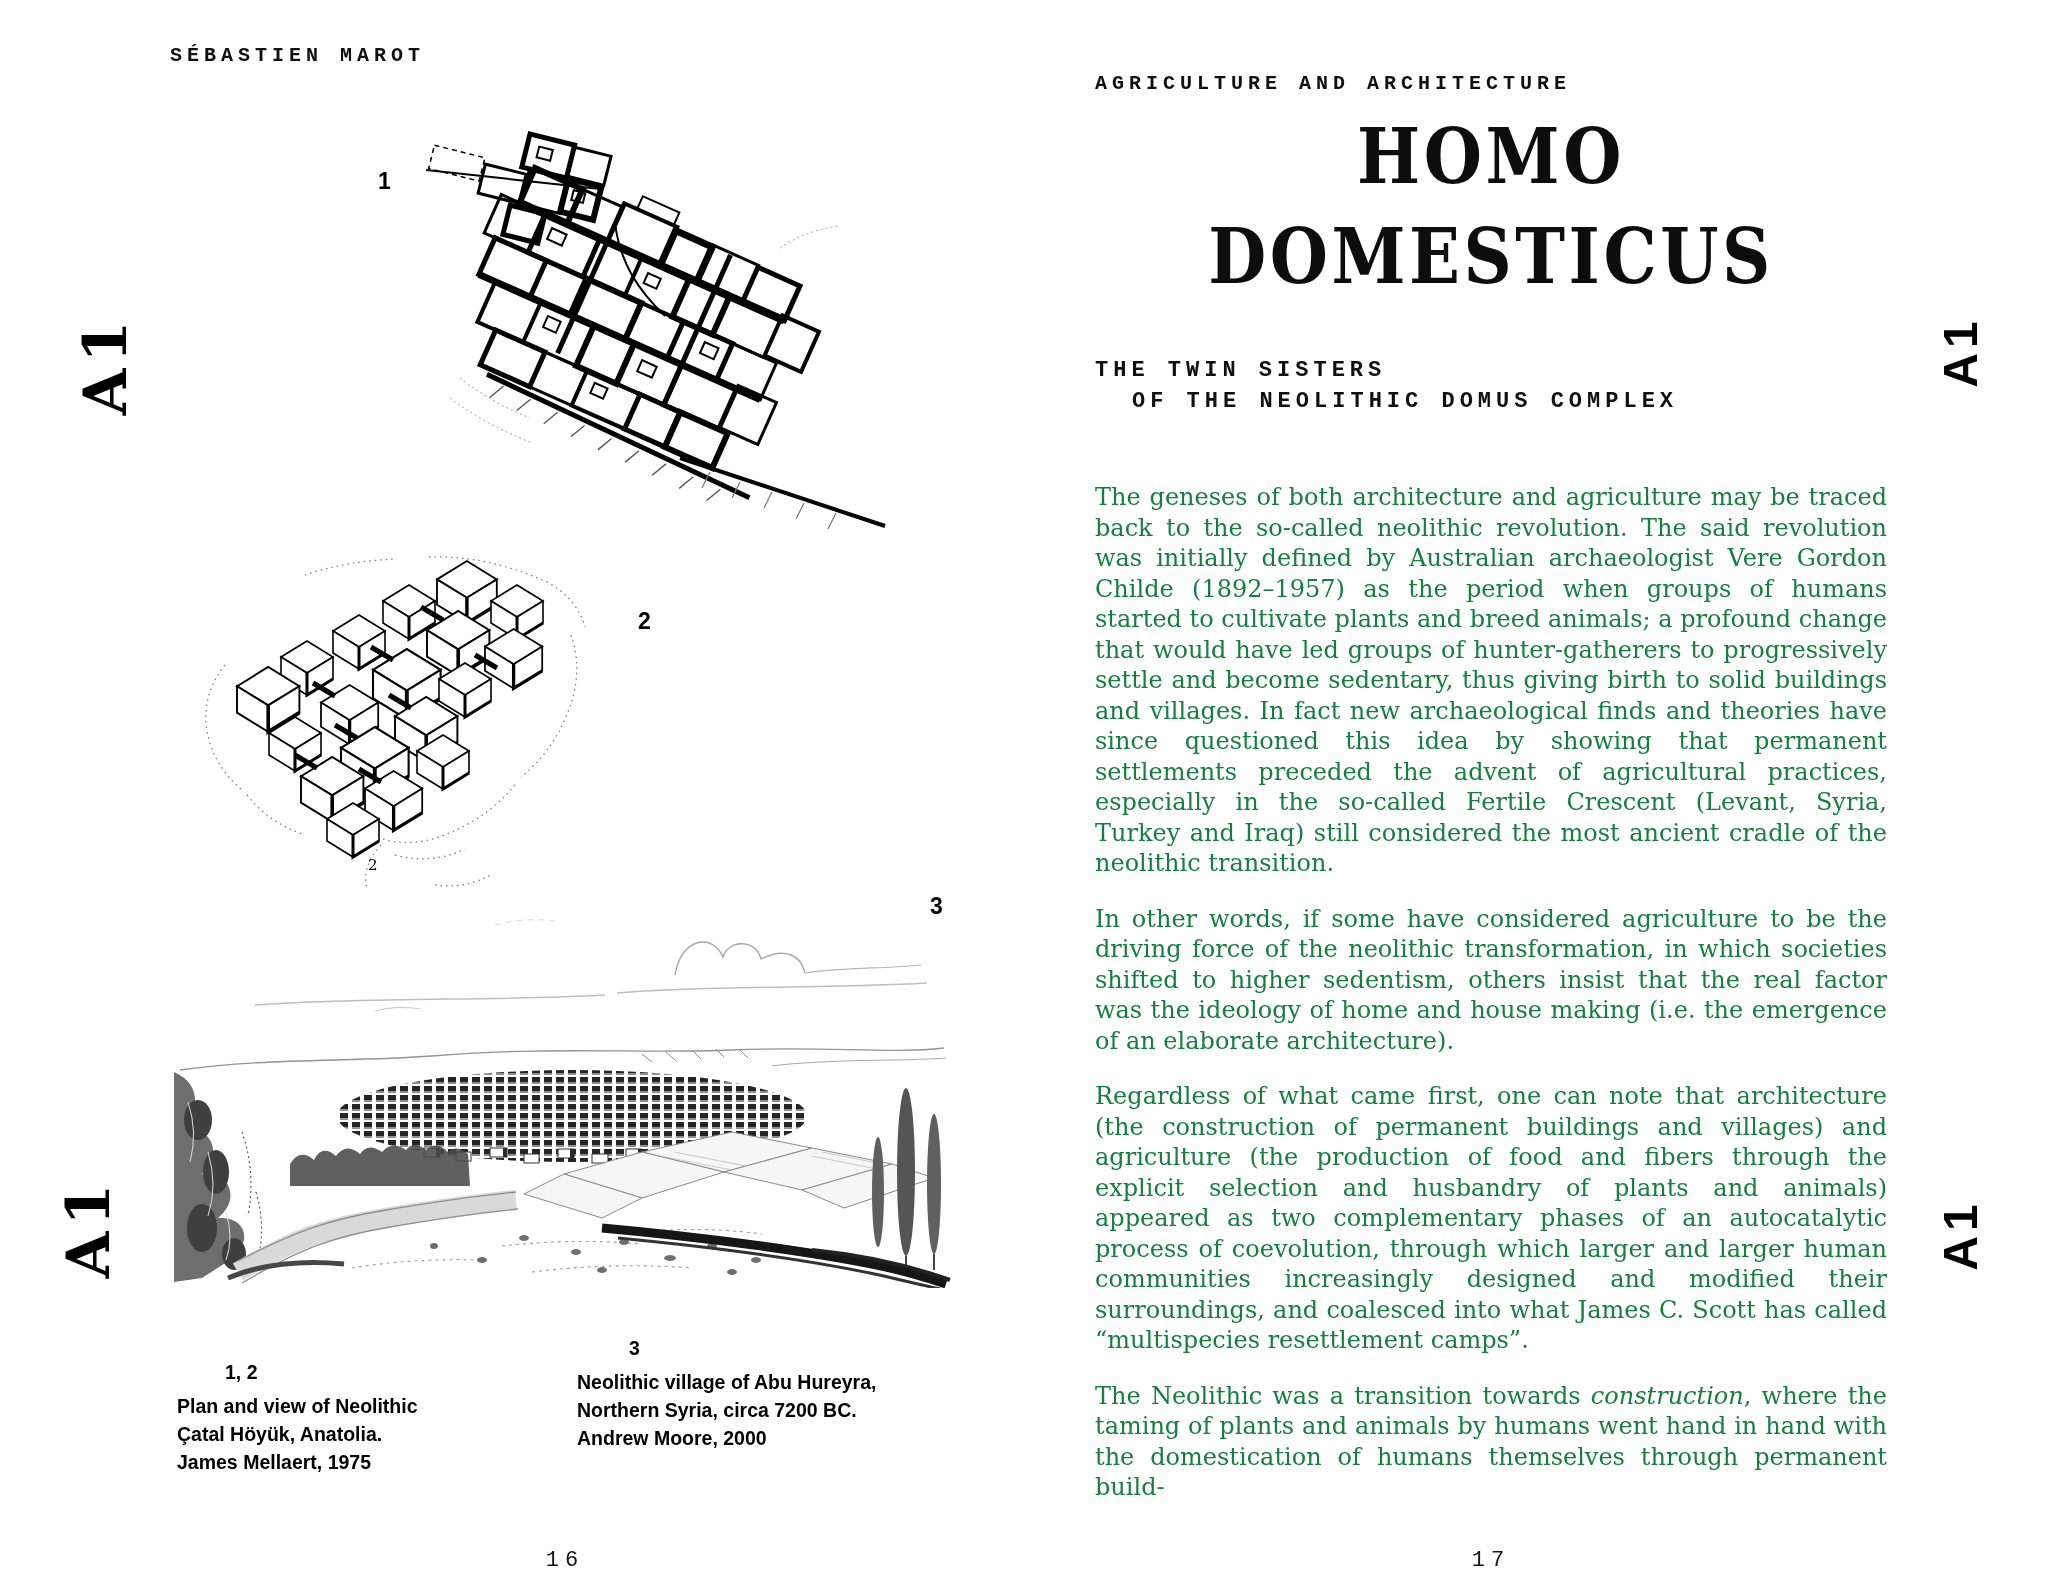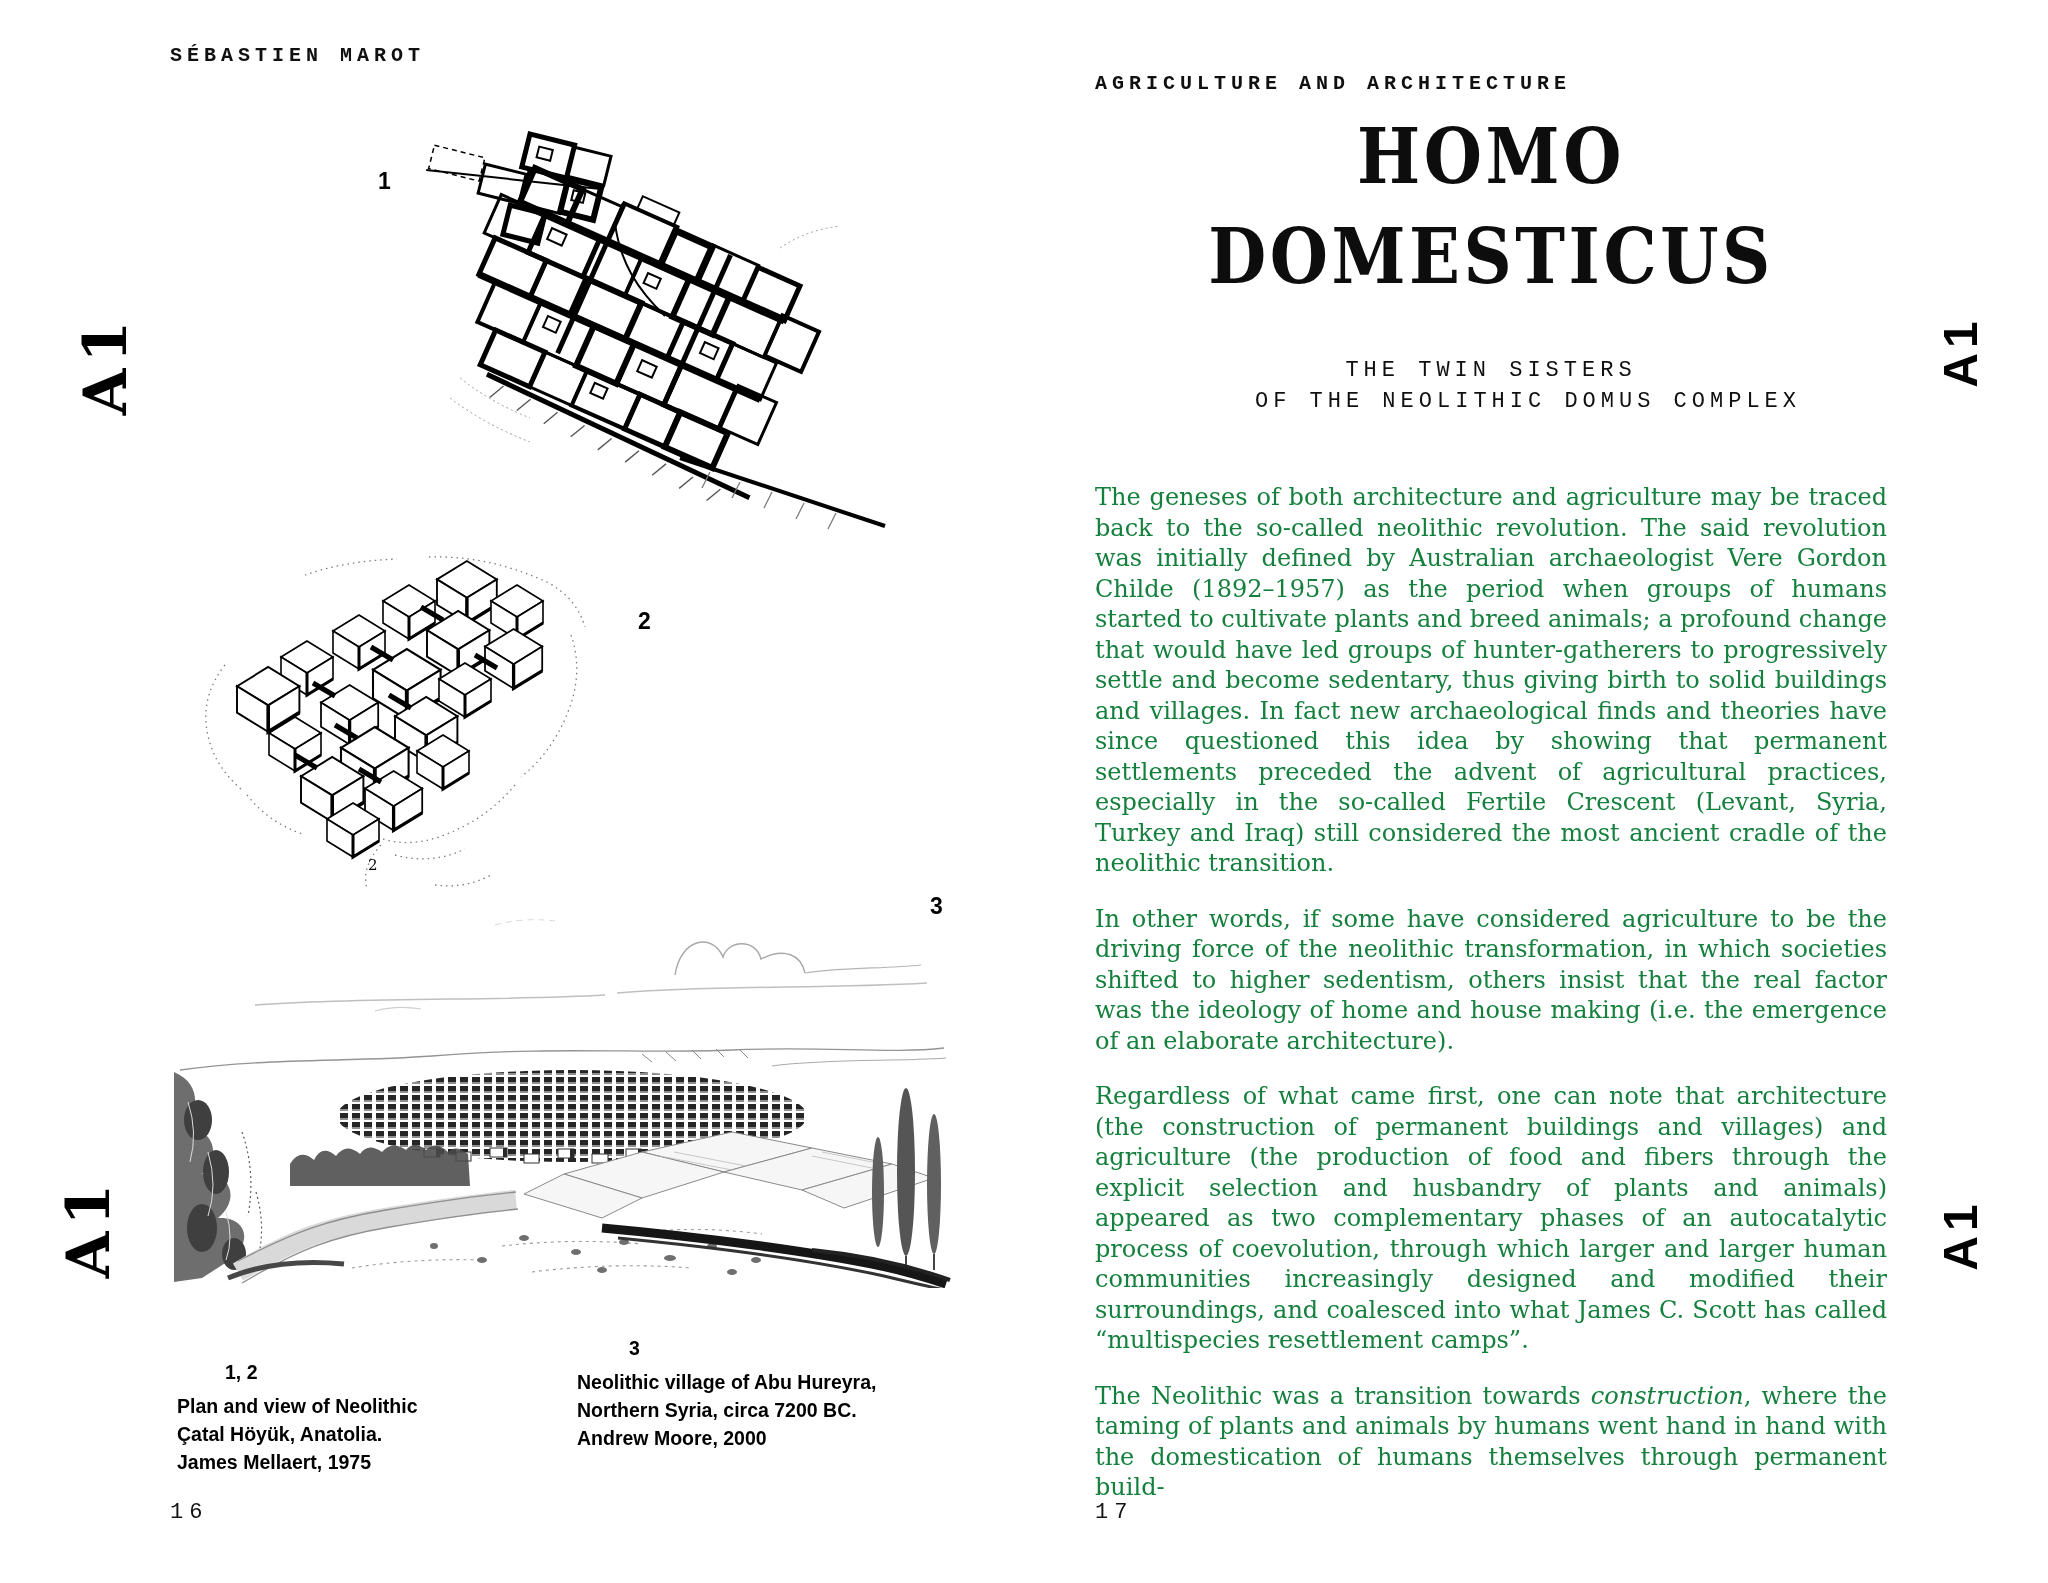--- a/index.html
+++ b/index.html
@@ -6,39 +6,39 @@
   .spread{position:relative;width:2048px;height:1583px;background:#ffffff;overflow:hidden;
           font-family:"DejaVu Serif",serif;color:#141414;}
   .abs{position:absolute;}
   
   .running-head{font-family:"Liberation Mono",monospace;font-weight:700;font-size:20px;
                 letter-spacing:5px;color:#101010;text-align:left;white-space:nowrap;}
   
   .title-line{font-family:"DejaVu Serif",serif;font-weight:700;font-size:76px;letter-spacing:4px;
               text-align:center;white-space:nowrap;transform:scaleX(.88);transform-origin:50% 50%;
               color:#0d0d0d;}
-  .subtitle-line{font-family:"Liberation Mono",monospace;font-weight:400;font-size:22px;
-                 letter-spacing:5px;text-align:center;white-space:nowrap;color:#101010;}
+  .subtitle-line{font-family:"Liberation Mono",monospace;font-weight:700;font-size:22px;
+                 letter-spacing:5px;text-align:left;white-space:nowrap;color:#101010;}
   
   .bodycol{left:1095px;top:482px;width:792px;font-size:24px;line-height:30.5px;
            text-align:justify;color:#15803d;}
   .bodycol p{margin:0 0 25px 0;}
   .bodycol i{font-style:italic;}
   
   .caption{font-family:"Liberation Sans",sans-serif;font-weight:700;font-size:19.5px;
            line-height:28px;color:#000;}
   .caption .num{margin-bottom:6px;}
   .cap1 .num{padding-left:48px;margin-top:24px;}
   .cap2 .num{padding-left:52px;}
   
   .figlabel{font-family:"Liberation Sans",sans-serif;font-weight:700;font-size:23px;color:#000;}
   .figlabel-small{font-family:"DejaVu Serif",serif;font-size:15px;color:#000;}
   
   .pagenum{font-family:"Liberation Mono",monospace;font-size:22px;letter-spacing:6px;
-           color:#141414;}
+           text-align:center;color:#141414;margin-top:48px;}
   
   .edgemark{display:flex;align-items:center;justify-content:center;transform:rotate(-90deg);}
   .edgemark-serif{font-family:"DejaVu Serif",serif;font-weight:700;font-size:60px;letter-spacing:6px;color:#000;}
   .edgemark-sans{font-family:"Liberation Sans",sans-serif;font-weight:700;font-size:48px;letter-spacing:5px;color:#000;}
   svg{display:block;}
 </style>
 </head>
 <body>
 
 <div class="spread">

